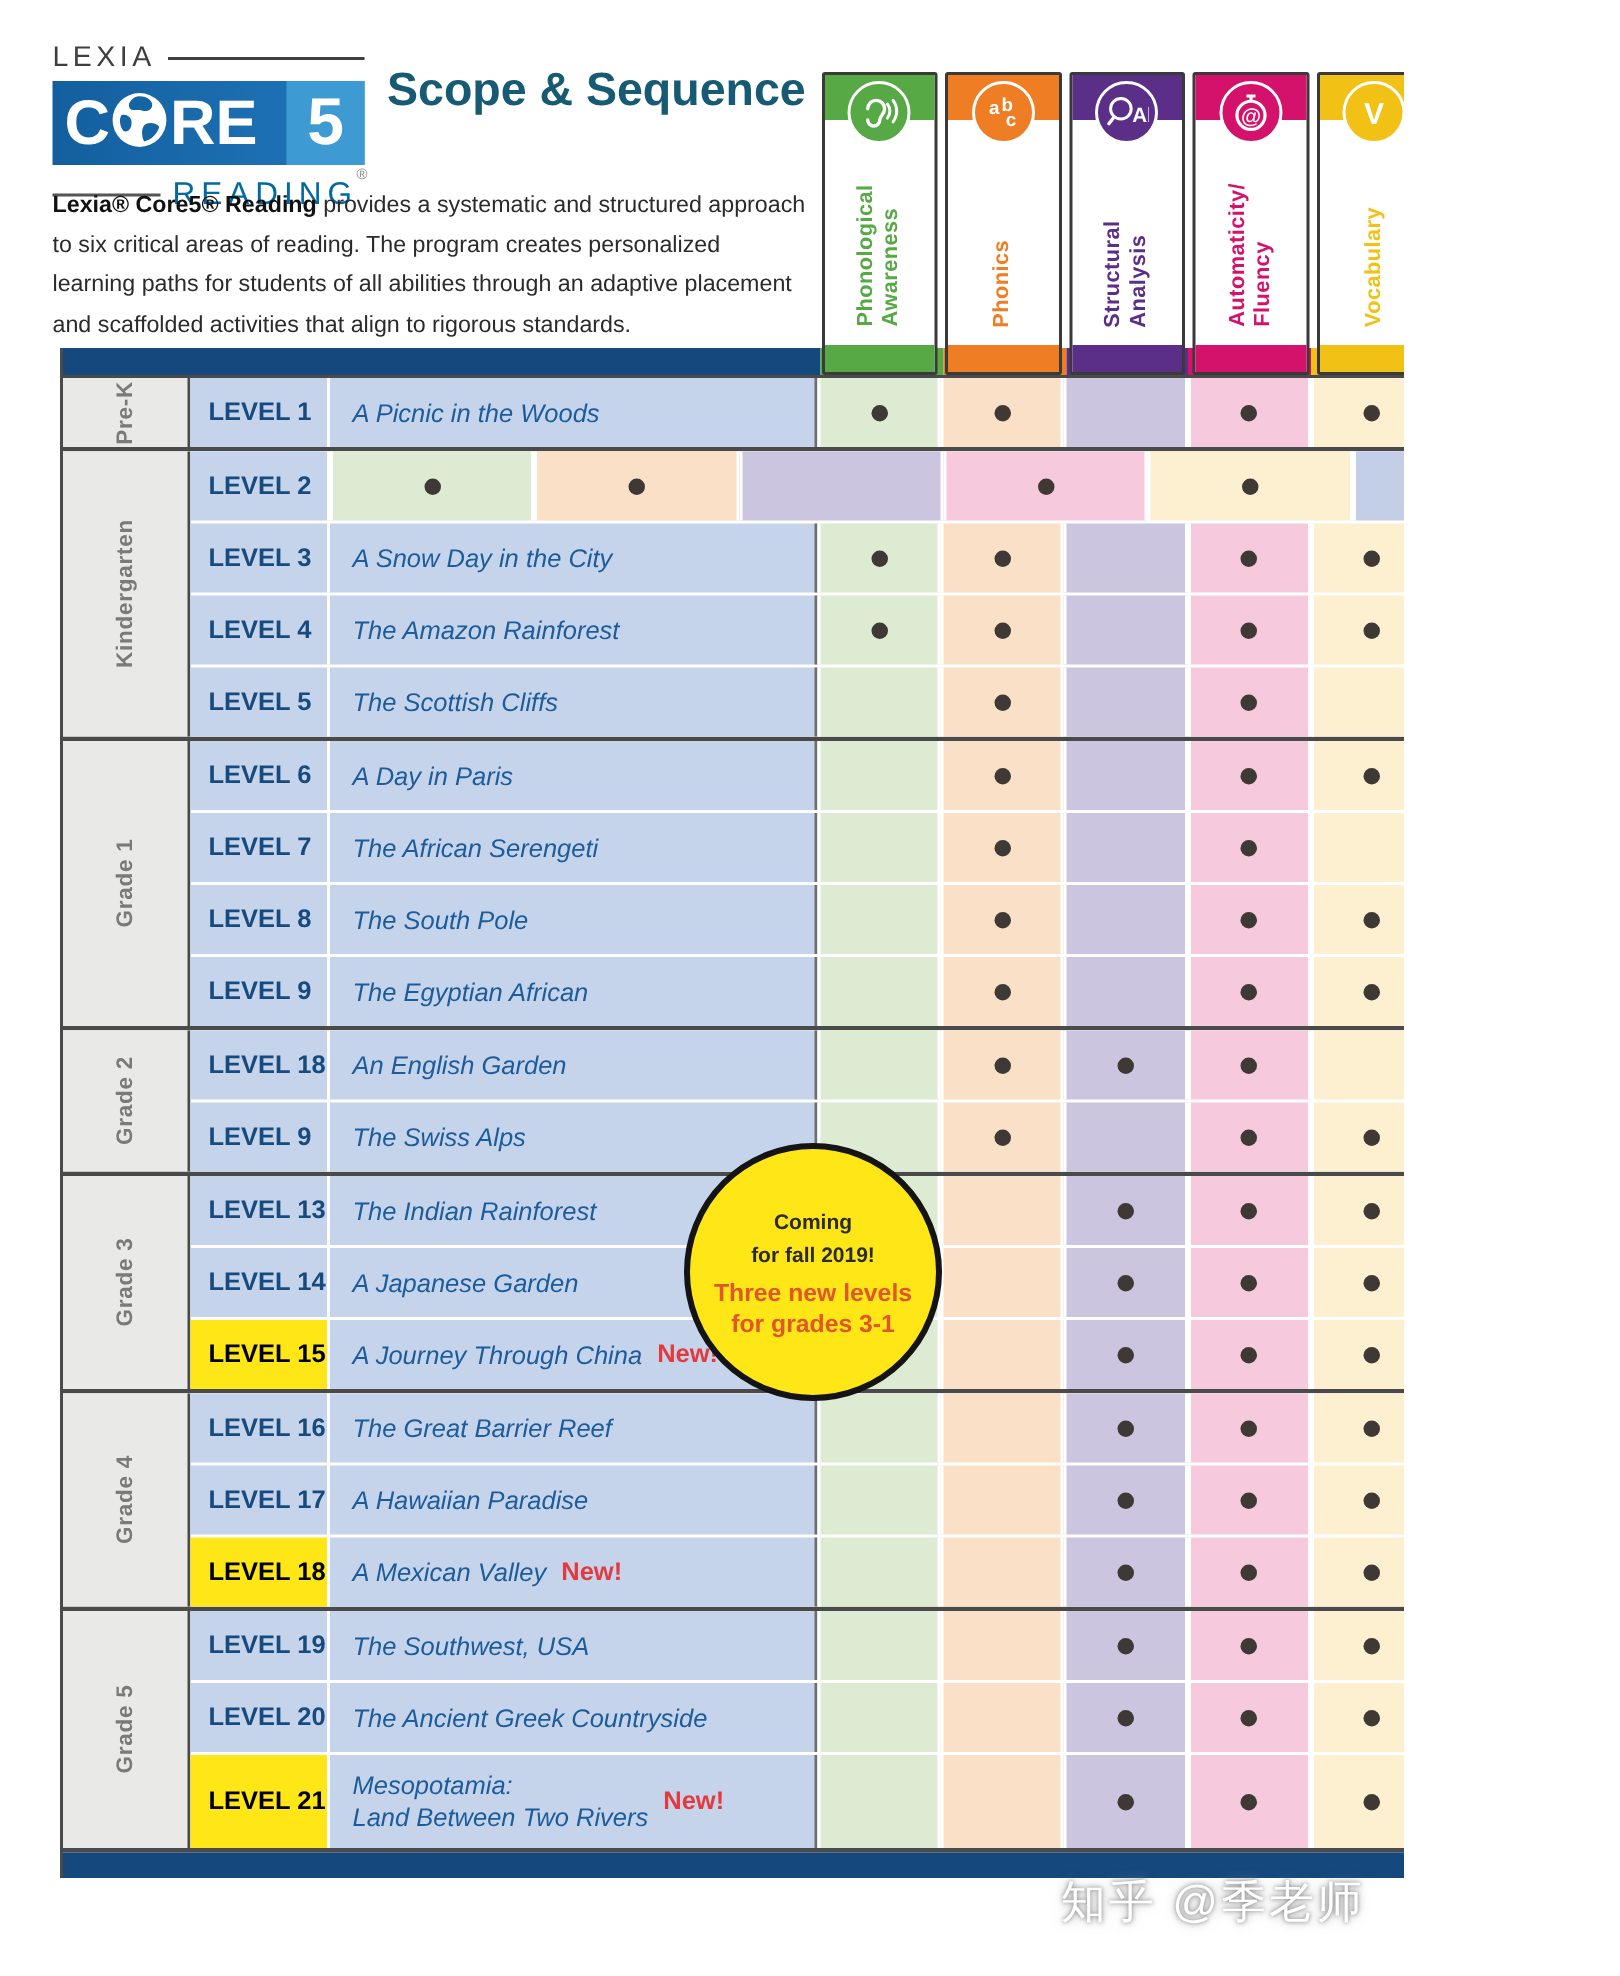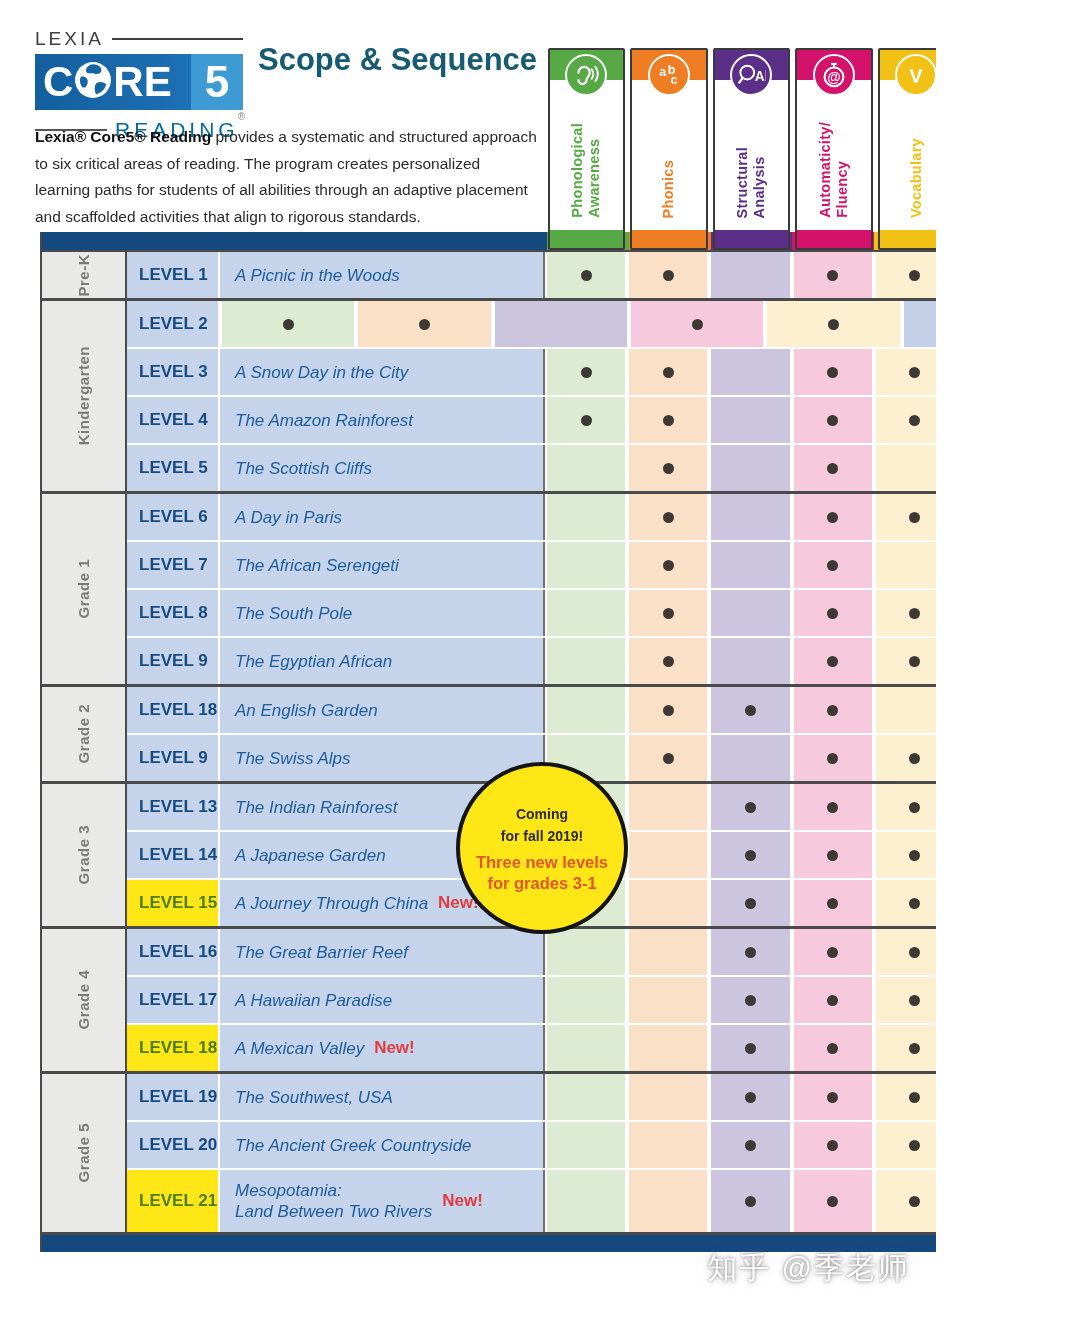--- a/index.html
+++ b/index.html
@@ -55,21 +55,21 @@
   .group{display:flex;border-bottom:3px solid #4a4a4a;background:#fff;}
   .grade-cell{width:85px;flex:none;background:#e9e9e7;border-right:2px solid #4a4a4a;
               display:flex;align-items:center;justify-content:center;box-sizing:border-box;}
   .grade-label{color:#7a7a7a;font-weight:bold;font-size:15px;letter-spacing:.5px;}
   .rows{flex:1;display:flex;flex-direction:column;gap:2px;background:#fff;}
   .row{display:flex;height:46px;}
   .row.tall{height:62px;}
   .level-cell{width:93px;flex:none;box-sizing:border-box;background:#c5d4ea;color:#174b7f;
               font-weight:bold;font-size:17px;display:flex;align-items:center;
               padding-left:12px;border-right:2px solid #fff;}
-  .level-cell.hl{background:#ffe617;color:#4d7c0f;}
+  .level-cell.hl{background:#ffe617;color:#000000;}
   .title-cell{width:325px;flex:none;box-sizing:border-box;background:#c5d4ea;
               display:flex;align-items:center;padding-left:15px;
               border-right:2px solid #6f6f6f;font-style:italic;color:#1d5c9b;font-size:17px;}
   .title-text{white-space:pre-line;line-height:21px;}
   .new-label{font-style:normal;font-weight:bold;color:#e23b3f;margin-left:10px;font-size:17px;}
   .subj{flex:1;box-sizing:border-box;border-left:2.5px solid #fff;border-right:2.5px solid #fff;
         display:flex;align-items:center;justify-content:center;}
   .dot{width:11px;height:11px;border-radius:50%;background:#3e3935;}
   .bottom-bar{height:17px;background:#15497d;}
 

